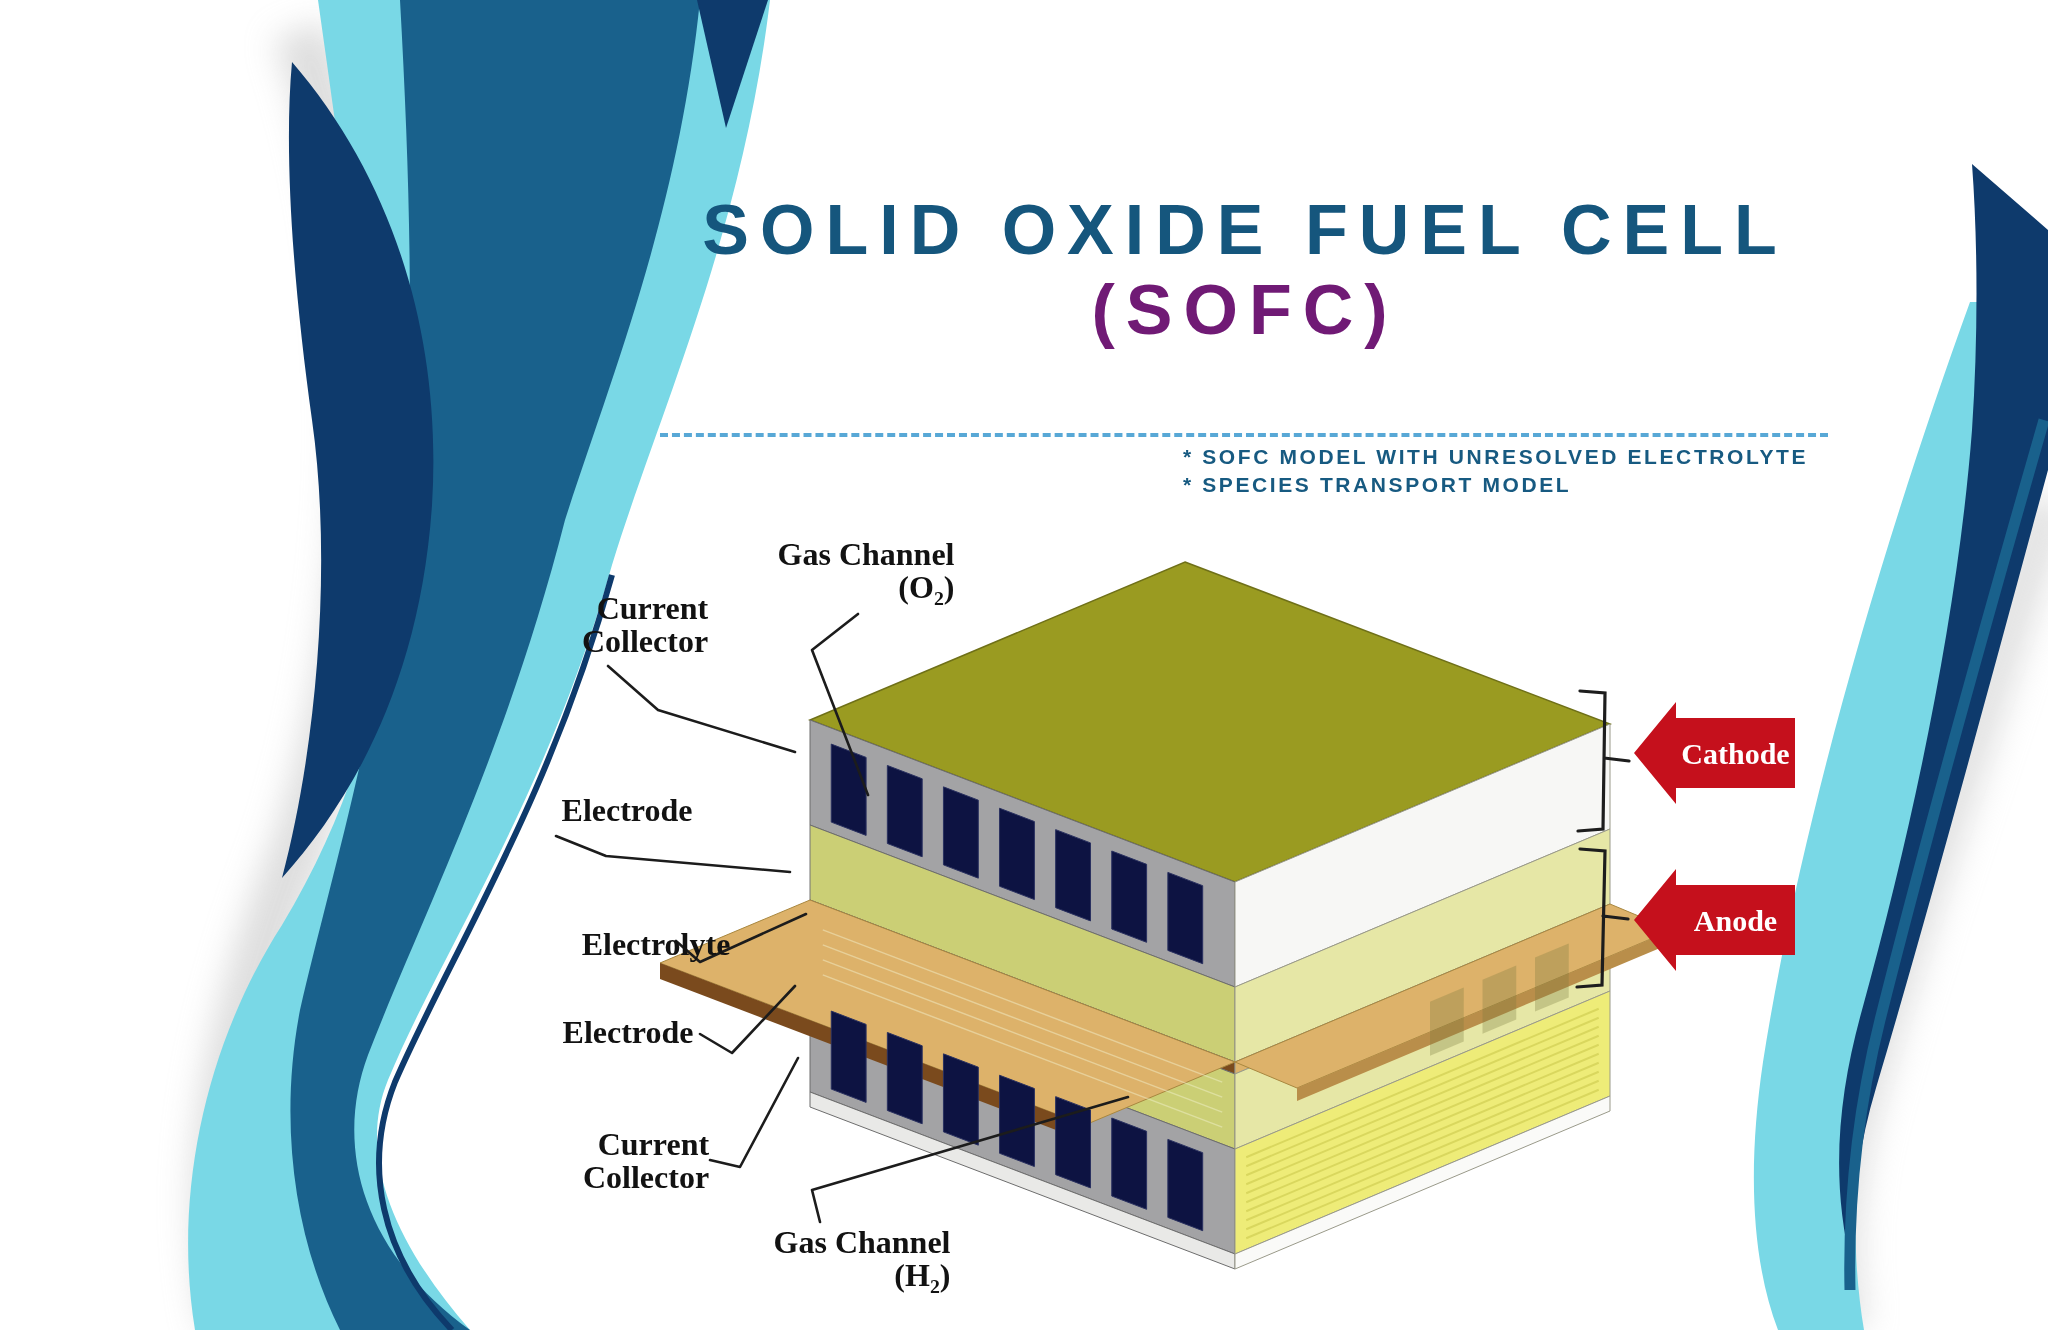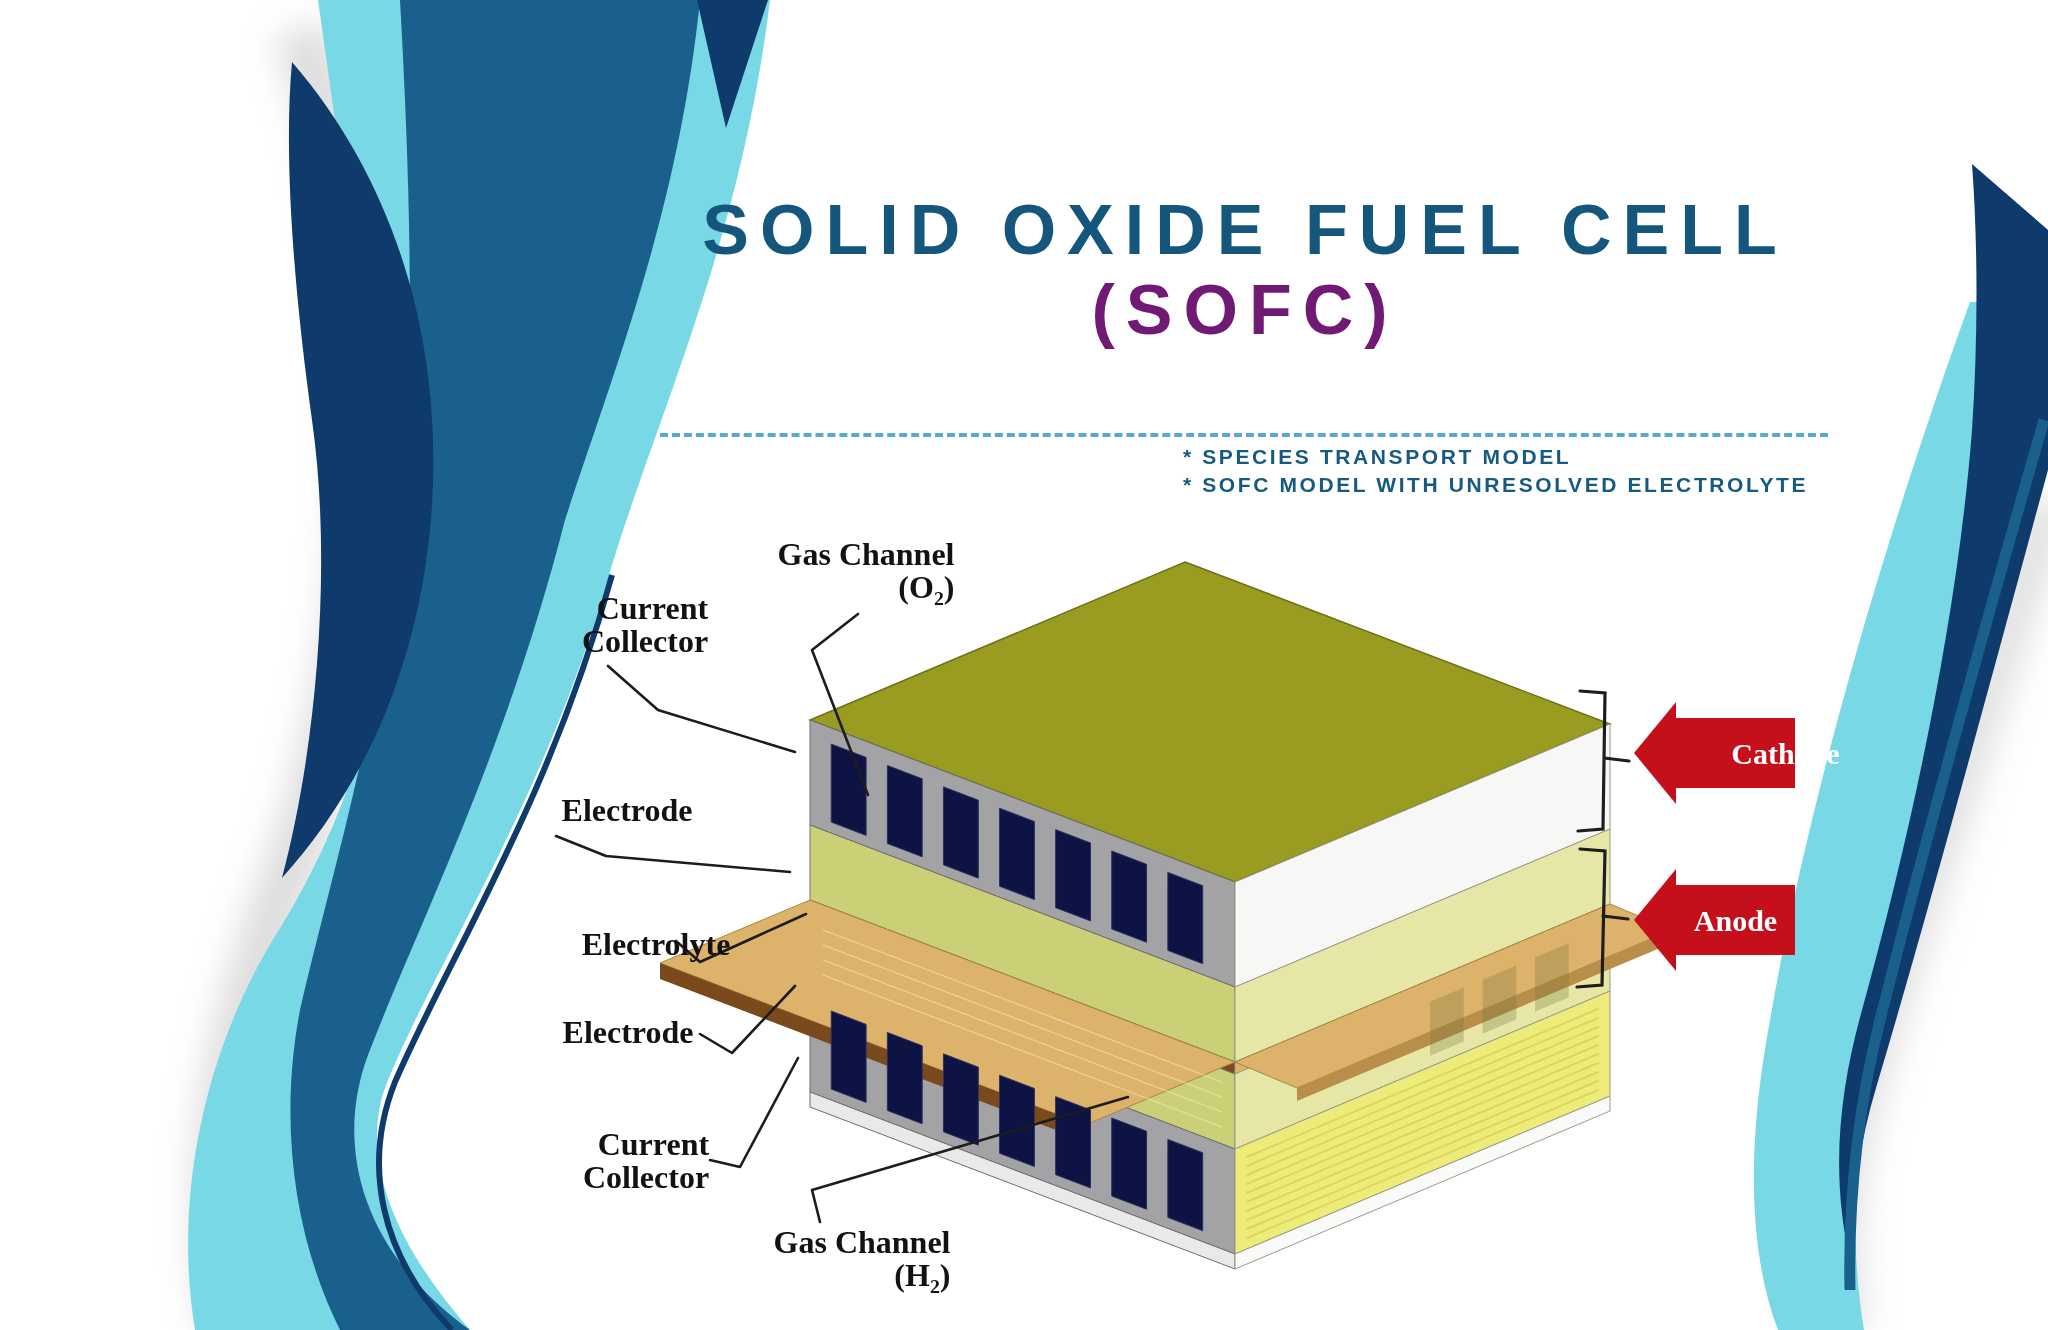--- a/index.html
+++ b/index.html
@@ -156,22 +156,22 @@
     </g>
   </svg>
 
 
   <div class="title">
     <div style="color:#15567d;">SOLID OXIDE FUEL CELL</div>
     <div style="color:#701a75;">(SOFC)</div>
   </div>
   <div class="dashed-sep"></div>
   <div class="notes">
+    <div>* SOFC MODEL WITH UNRESOLVED ELECTROLYTE</div>
     <div>* SPECIES TRANSPORT MODEL</div>
-    <div>* SOFC MODEL WITH UNRESOLVED ELECTROLYTE</div>
   </div>
 
   <div class="dlabel" style="left:866px;top:538px;">
     <span>Gas Channel</span><br>
     <span>(O</span><sub>2</sub><span>)</span>
   </div>
   <div class="dlabel" style="left:645px;top:592px;">
     <span>Current</span><br>
     <span>Collector</span>
   </div>
@@ -180,15 +180,15 @@
   <div class="dlabel" style="left:628px;top:1016px;">Electrode</div>
   <div class="dlabel" style="left:646px;top:1128px;">
     <span>Current</span><br>
     <span>Collector</span>
   </div>
   <div class="dlabel" style="left:862px;top:1226px;">
     <span>Gas Channel</span><br>
     <span>(H</span><sub>2</sub><span>)</span>
   </div>
 
-  <div class="arrow-text" style="left:1726px;top:737px;">Cathode</div>
+  <div class="arrow-text" style="left:1676px;top:737px;">Cathode</div>
   <div class="arrow-text" style="left:1676px;top:904px;">Anode</div>
 </div>
 
 </body></html>

